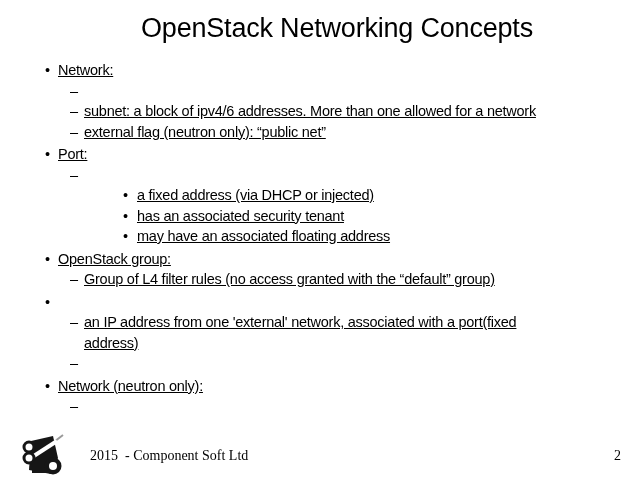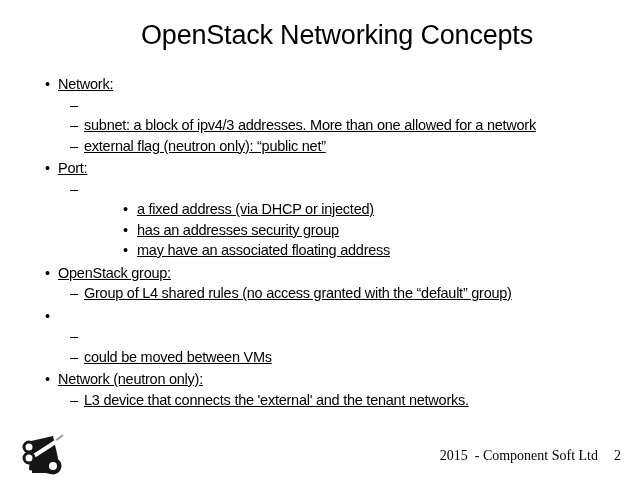--- a/index.html
+++ b/index.html
@@ -10,21 +10,21 @@
   .slide {
     position: relative;
     width: 638px;
     height: 478px;
     background: #ffffff;
     color: #000000;
     font-family: "Liberation Sans", sans-serif;
     overflow: hidden;
   }
   .slide-title {
-    margin: 7px;
+    margin: 0;
     padding-top: 13px;
     text-align: center;
     font-size: 27px;
     font-weight: 400;
     letter-spacing: -0.2px;
     line-height: 31px;
     padding-left: 36px;
   }
   .bullet-list {
     padding-top: 14px;
@@ -39,21 +39,21 @@
   .lvl1 .glyph { width: 13px; }
   .lvl2 { padding-left: 70px; }
   .lvl2 .glyph { width: 14px; }
   .lvl3 { padding-left: 123px; }
   .lvl3 .glyph { width: 14px; }
   .footer-credit {
     position: absolute;
     top: 448px;
     left: 90px;
     right: 40px;
-    text-align: right;
+    text-align: left;
     font-family: "Liberation Serif", serif;
     font-size: 14px;
     white-space: pre;
   }
   .page-number {
     position: absolute;
     top: 448px;
     right: 17px;
     font-family: "Liberation Serif", serif;
     font-size: 14px;
@@ -76,70 +76,70 @@
   <div class="bullet-list" id="bullet-list">
       <div class="item lvl1">
         <span class="glyph">•</span>
         <span class="txt">Network:</span>
       </div>
       <div class="item lvl2">
         <span class="glyph">–</span>
       </div>
       <div class="item lvl2">
         <span class="glyph">–</span>
-        <span class="txt">subnet: a block of ipv4/3 addresses. More than one allowed for a network</span>
+        <span class="txt">subnet: a block of ipv4/6 addresses. More than one allowed for a network</span>
       </div>
       <div class="item lvl2">
         <span class="glyph">–</span>
         <span class="txt">external flag (neutron only): “public net”</span>
       </div>
       <div class="item lvl1">
         <span class="glyph">•</span>
         <span class="txt">Port:</span>
       </div>
       <div class="item lvl2">
         <span class="glyph">–</span>
       </div>
       <div class="item lvl3">
         <span class="glyph">•</span>
         <span class="txt">a fixed address (via DHCP or injected)</span>
       </div>
       <div class="item lvl3">
         <span class="glyph">•</span>
-        <span class="txt">has an addresses security group</span>
+        <span class="txt">has an associated security tenant</span>
       </div>
       <div class="item lvl3">
         <span class="glyph">•</span>
         <span class="txt">may have an associated floating address</span>
       </div>
       <div class="item lvl1">
         <span class="glyph">•</span>
         <span class="txt">OpenStack group:</span>
       </div>
       <div class="item lvl2">
         <span class="glyph">–</span>
-        <span class="txt">Group of L4 shared rules (no access granted with the “default” group)</span>
+        <span class="txt">Group of L4 filter rules (no access granted with the “default” group)</span>
       </div>
       <div class="item lvl1">
         <span class="glyph">•</span>
       </div>
       <div class="item lvl2">
         <span class="glyph">–</span>
+        <span class="txt">an IP address from one 'external' network, associated with a port(fixed
+address)</span>
       </div>
       <div class="item lvl2">
         <span class="glyph">–</span>
-        <span class="txt">could be moved between VMs</span>
       </div>
       <div class="item lvl1">
         <span class="glyph">•</span>
         <span class="txt">Network (neutron only):</span>
       </div>
       <div class="item lvl2">
         <span class="glyph">–</span>
-        <span class="txt">L3 device that connects the 'external' and the tenant networks.</span>
       </div>
     </div>
 
   <span class="logo">
     <svg width="44" height="45" viewBox="0 0 44 45" xmlns="http://www.w3.org/2000/svg">
       <line x1="26" y1="16" x2="43" y2="3" stroke="#9a9a9a" stroke-width="2"></line>
       <path d="M11,9 L33,4 L38,26 L31,42 L9,38 Z" fill="#161616"></path>
       <line x1="3" y1="31" x2="37" y2="9" stroke="#ffffff" stroke-width="4"></line>
       <circle cx="9" cy="15" r="5" fill="#ffffff" stroke="#161616" stroke-width="3"></circle>
       <circle cx="9" cy="26" r="5" fill="#ffffff" stroke="#161616" stroke-width="3"></circle>

